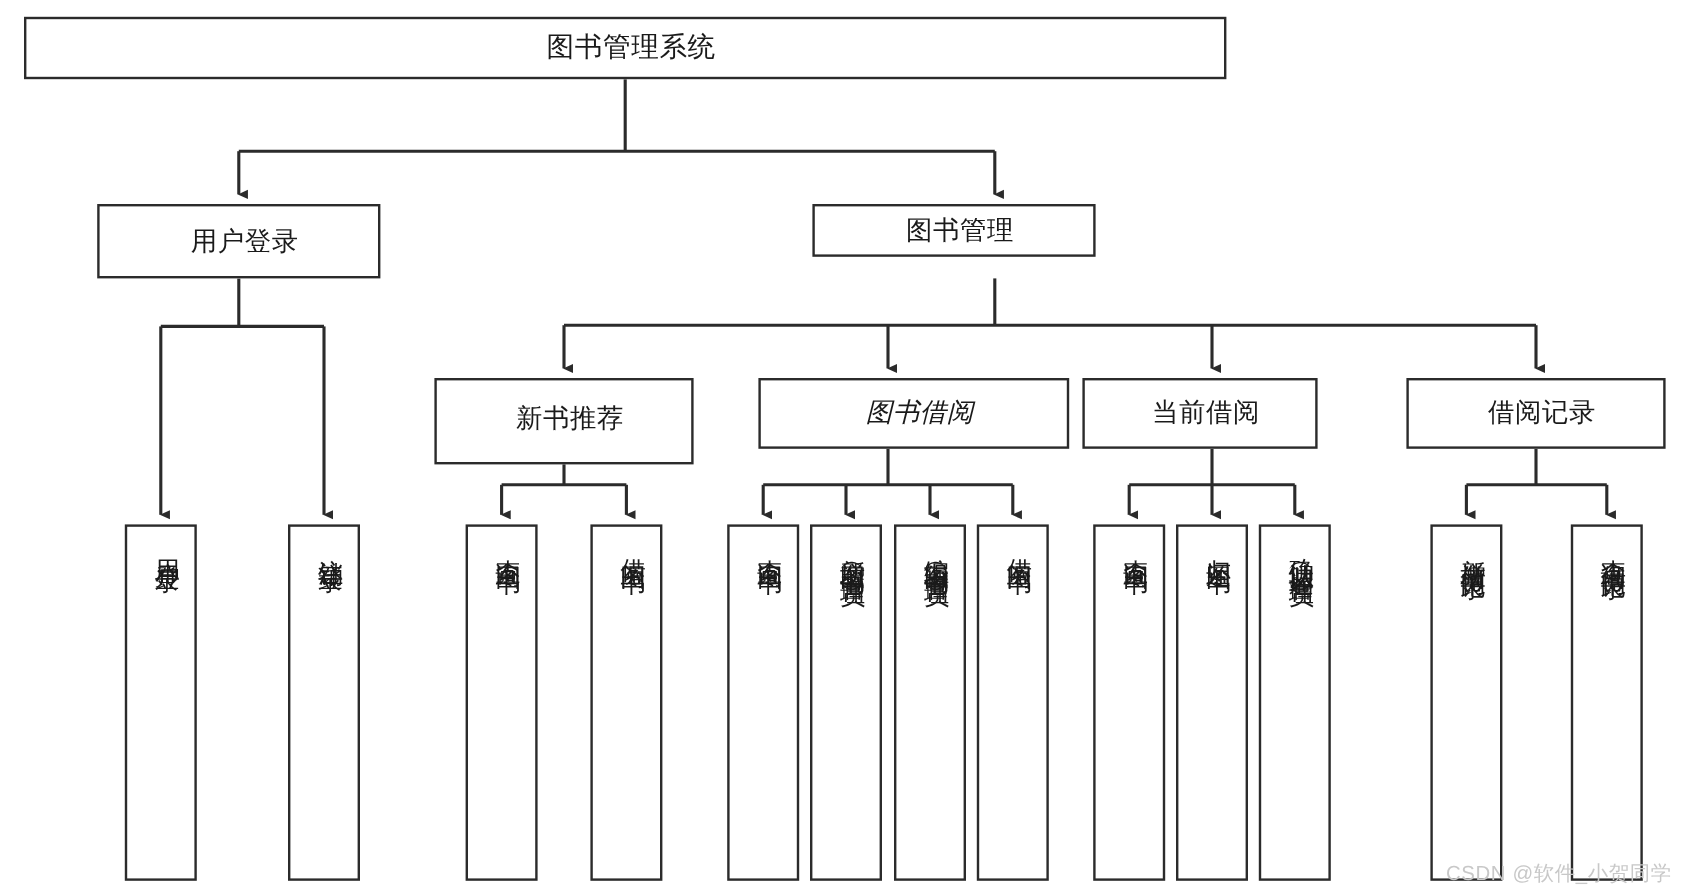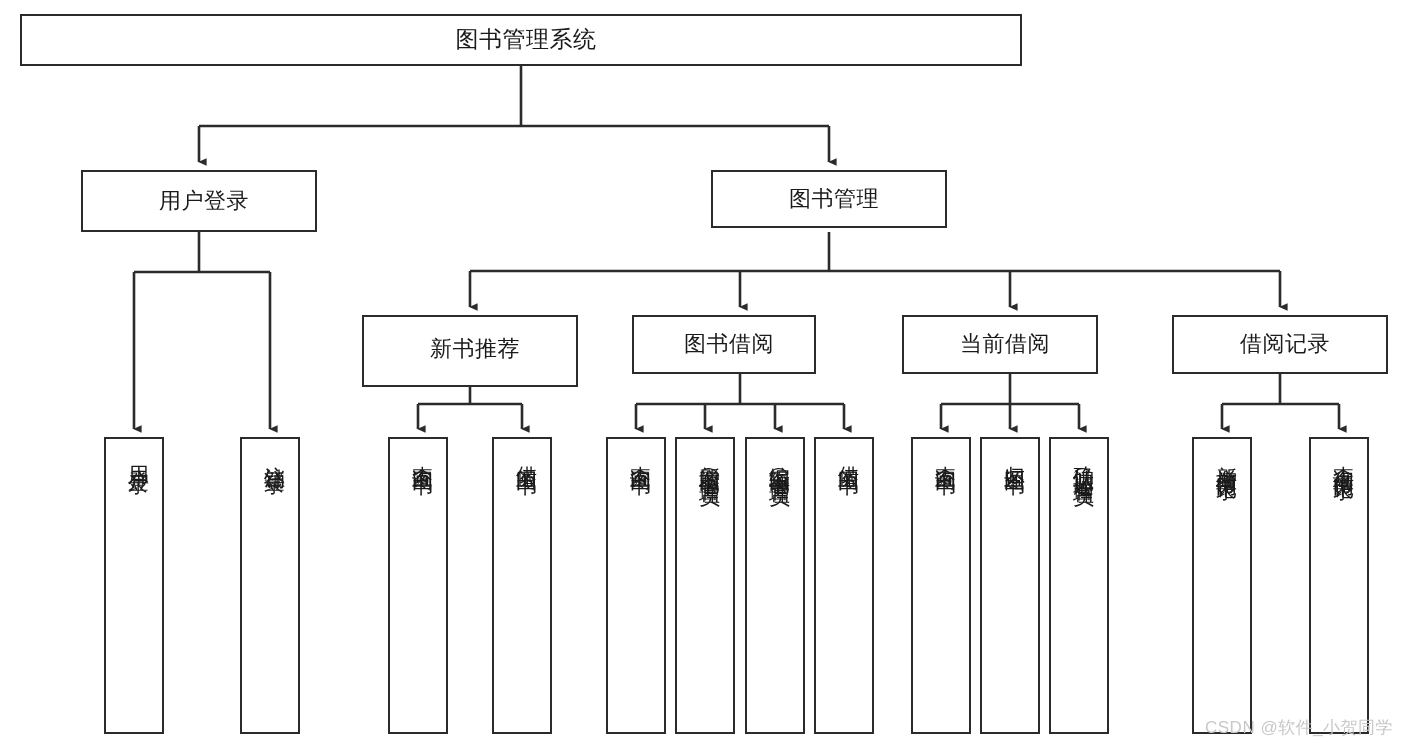--- a/index.html
+++ b/index.html
@@ -131,29 +131,29 @@
   </svg>
 
   <div class="node horizontal root" style="left:20px; top:14px; width:1002px; height:52px;">
     <span class="node-label">图书管理系统</span>
   </div>
 
   <div class="node horizontal" style="left:81px; top:170px; width:236px; height:62px;">
     <span class="node-label">用户登录</span>
   </div>
 
-  <div class="node horizontal" style="left:711px; top:170px; width:236px; height:58px;">
+  <div class="node horizontal" style="left:677px; top:170px; width:236px; height:44px;">
     <span class="node-label">图书管理</span>
   </div>
 
   <div class="node horizontal" style="left:362px; top:315px; width:216px; height:72px;font-family:Liberation Mono, monospace;">
     <span class="node-label">新书推荐</span>
   </div>
 
-  <div class="node horizontal" style="left:632px; top:315px; width:184px; height:59px;">
+  <div class="node horizontal" style="left:632px; top:315px; width:259px; height:59px;font-style:italic;">
     <span class="node-label">图书借阅</span>
   </div>
 
   <div class="node horizontal" style="left:902px; top:315px; width:196px; height:59px;">
     <span class="node-label">当前借阅</span>
   </div>
 
   <div class="node horizontal" style="left:1172px; top:315px; width:216px; height:59px;">
     <span class="node-label">借阅记录</span>
   </div>

